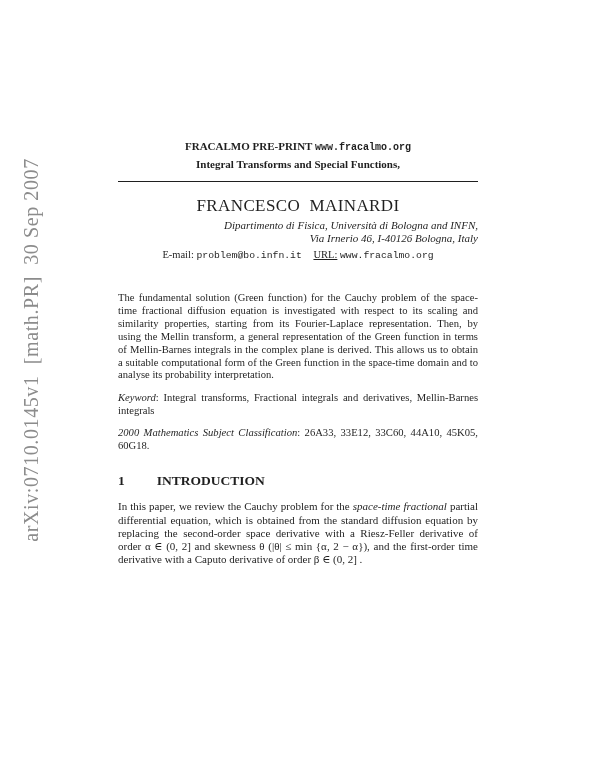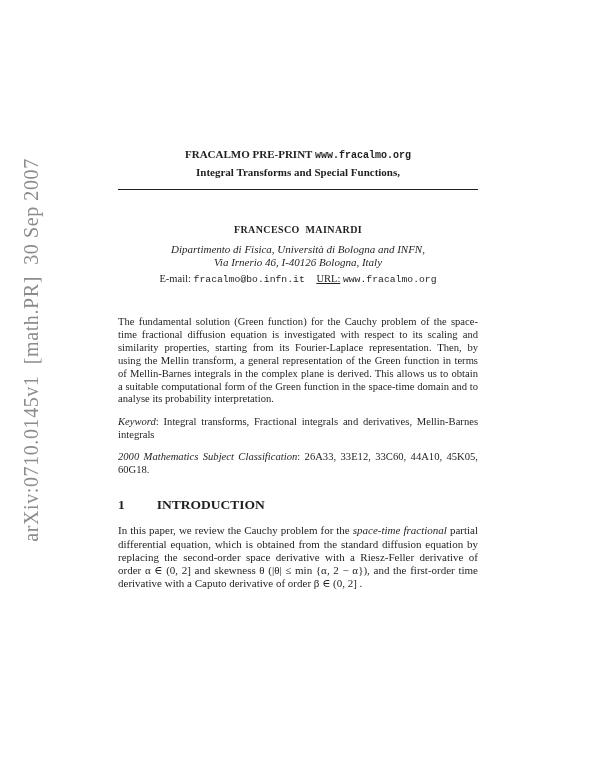--- a/index.html
+++ b/index.html
@@ -28,21 +28,21 @@
     transform-origin: center center;
     white-space: pre;
     font-size: 20px;
     letter-spacing: 0.6px;
     color: #8c8c8c;
   }
   
   .page {
     position: absolute;
     left: 118px;
-    top: 8px;
+    top: 0;
     width: 360px;
   }
   .preprint-header {
     padding-top: 138px;
     text-align: center;
     font-weight: bold;
     font-size: 11px;
     line-height: 16px;
   }
   .preprint-header .mono { font-weight: bold; font-size: 10px; }
@@ -54,31 +54,30 @@
   }
   .paper-title {
     margin-top: 36px;
     text-align: center;
     font-weight: bold;
     font-size: 14.5px;
     line-height: 21px;
     letter-spacing: 0.4px;
   }
   .author-name {
-    margin-top: 33px;
+    margin-top: 17px;
     text-align: center;
-    font-size: 10px;
+    font-size: 17px;
     letter-spacing: 0.4px;
     line-height: 13px;
     white-space: pre;
-    font-weight: bold;
   }
   .affiliation {
     margin-top: 7px;
-    text-align: center;
+    text-align: right;
     font-style: italic;
     font-size: 11px;
     line-height: 13px;
   }
   .email-line {
     margin-top: 3px;
     text-align: center;
     font-size: 10.5px;
     line-height: 13px;
   }
@@ -128,21 +127,21 @@
 
   <div class="author-name">FRANCESCO  MAINARDI</div>
 
   <div class="affiliation">
     <div>Dipartimento di Fisica, Università di Bologna and INFN,</div>
     <div>Via Irnerio 46, I-40126 Bologna, Italy</div>
   </div>
 
   <div class="email-line">
     <span>E-mail:</span>
-    <span class="mono">fracalmo@bo.infn.it</span>
+    <span class="mono">problem@bo.infn.it</span>
     <span class="url-label">URL:</span>
     <span class="mono">www.fracalmo.org</span>
   </div>
 
   <div class="abstract">The fundamental solution (Green function) for the Cauchy problem of the space-time fractional diffusion equation is investigated with respect to its scaling and similarity properties, starting from its Fourier-Laplace representation. Then, by using the Mellin transform, a general representation of the Green function in terms of Mellin-Barnes integrals in the complex plane is derived. This allows us to obtain a suitable computational form of the Green function in the space-time domain and to analyse its probability interpretation.</div>
 
   <div class="keywords-line">
     <span class="lbl">Keyword</span><span>: Integral transforms, Fractional integrals and derivatives, Mellin-Barnes integrals</span>
   </div>
 

